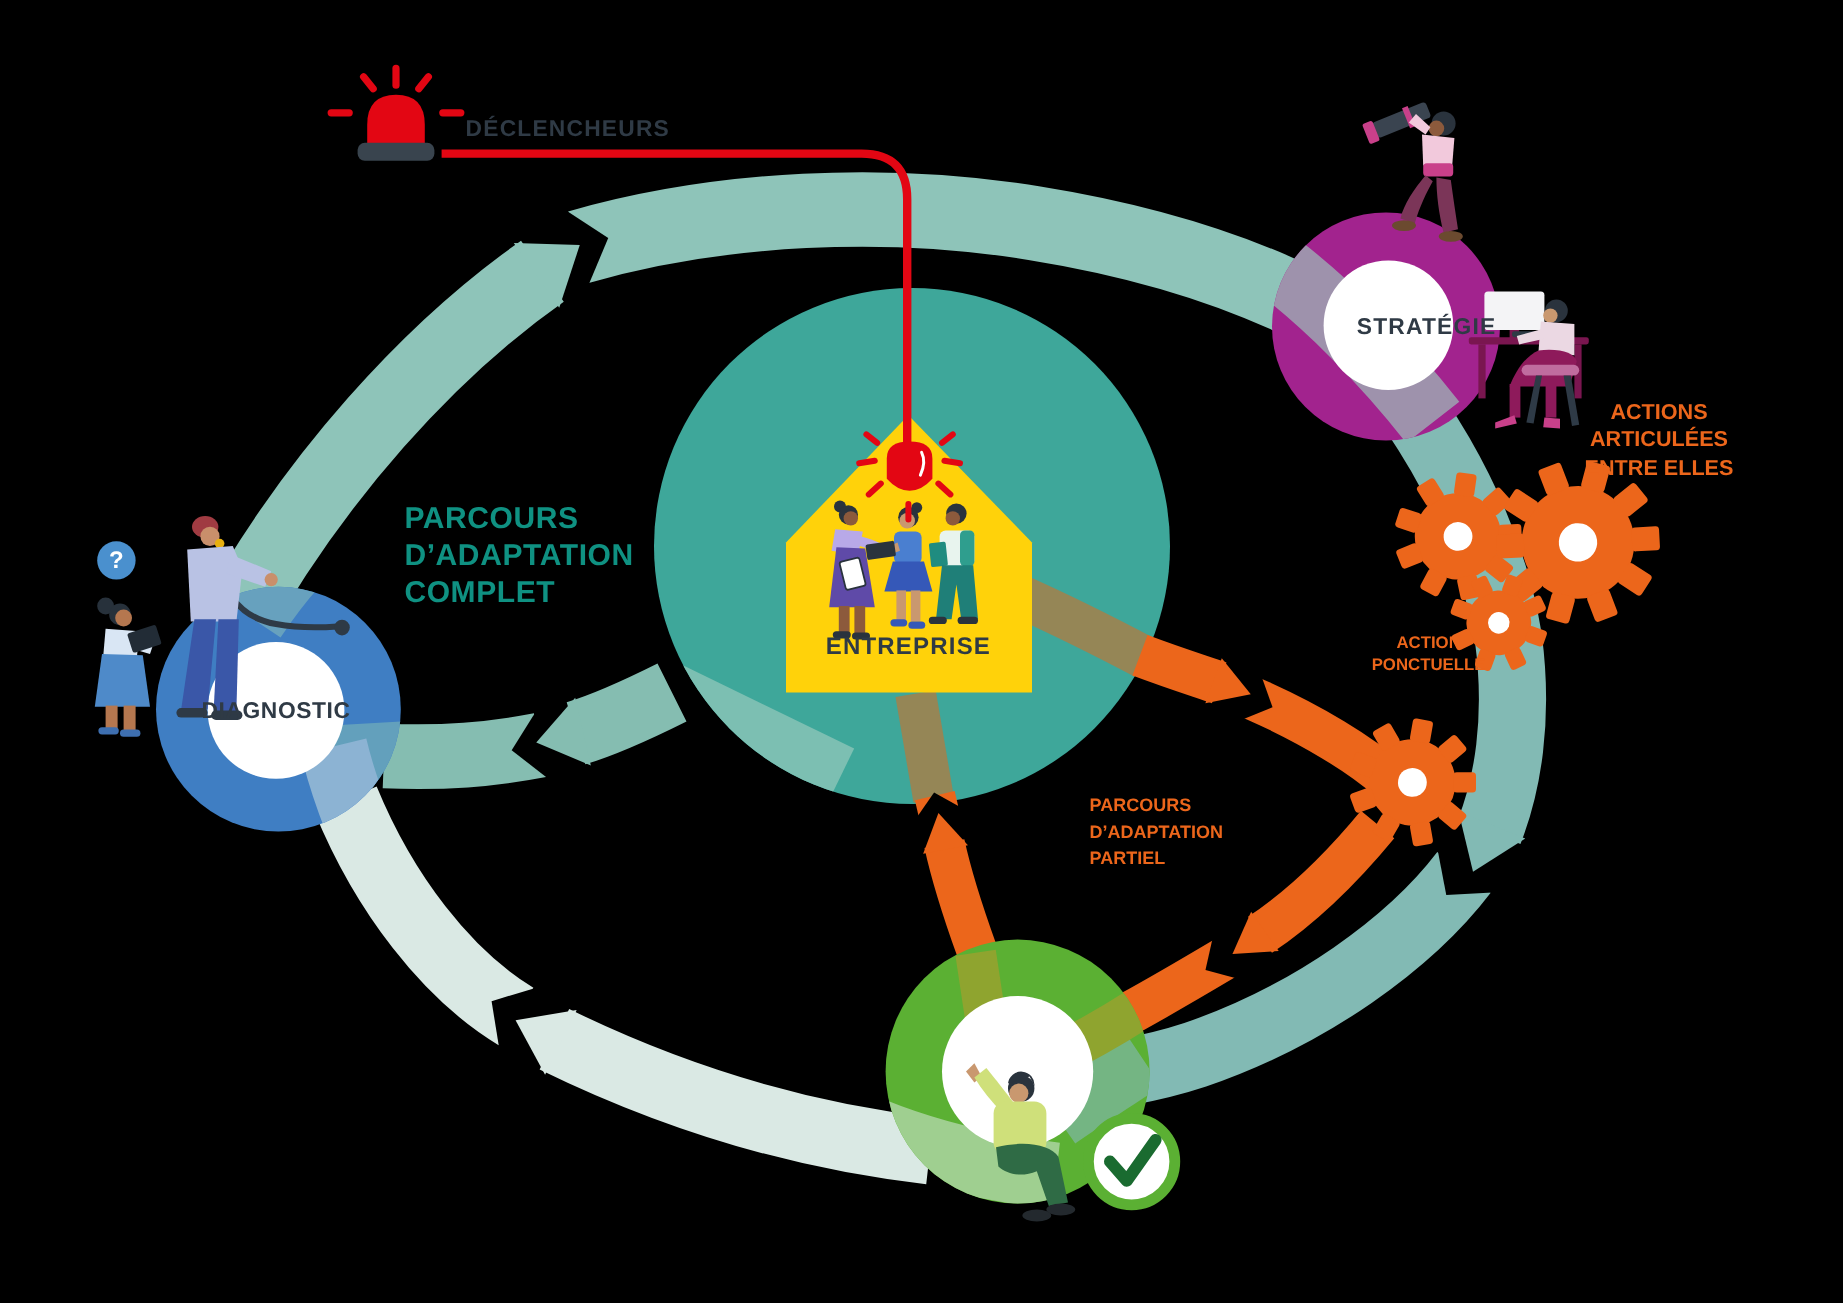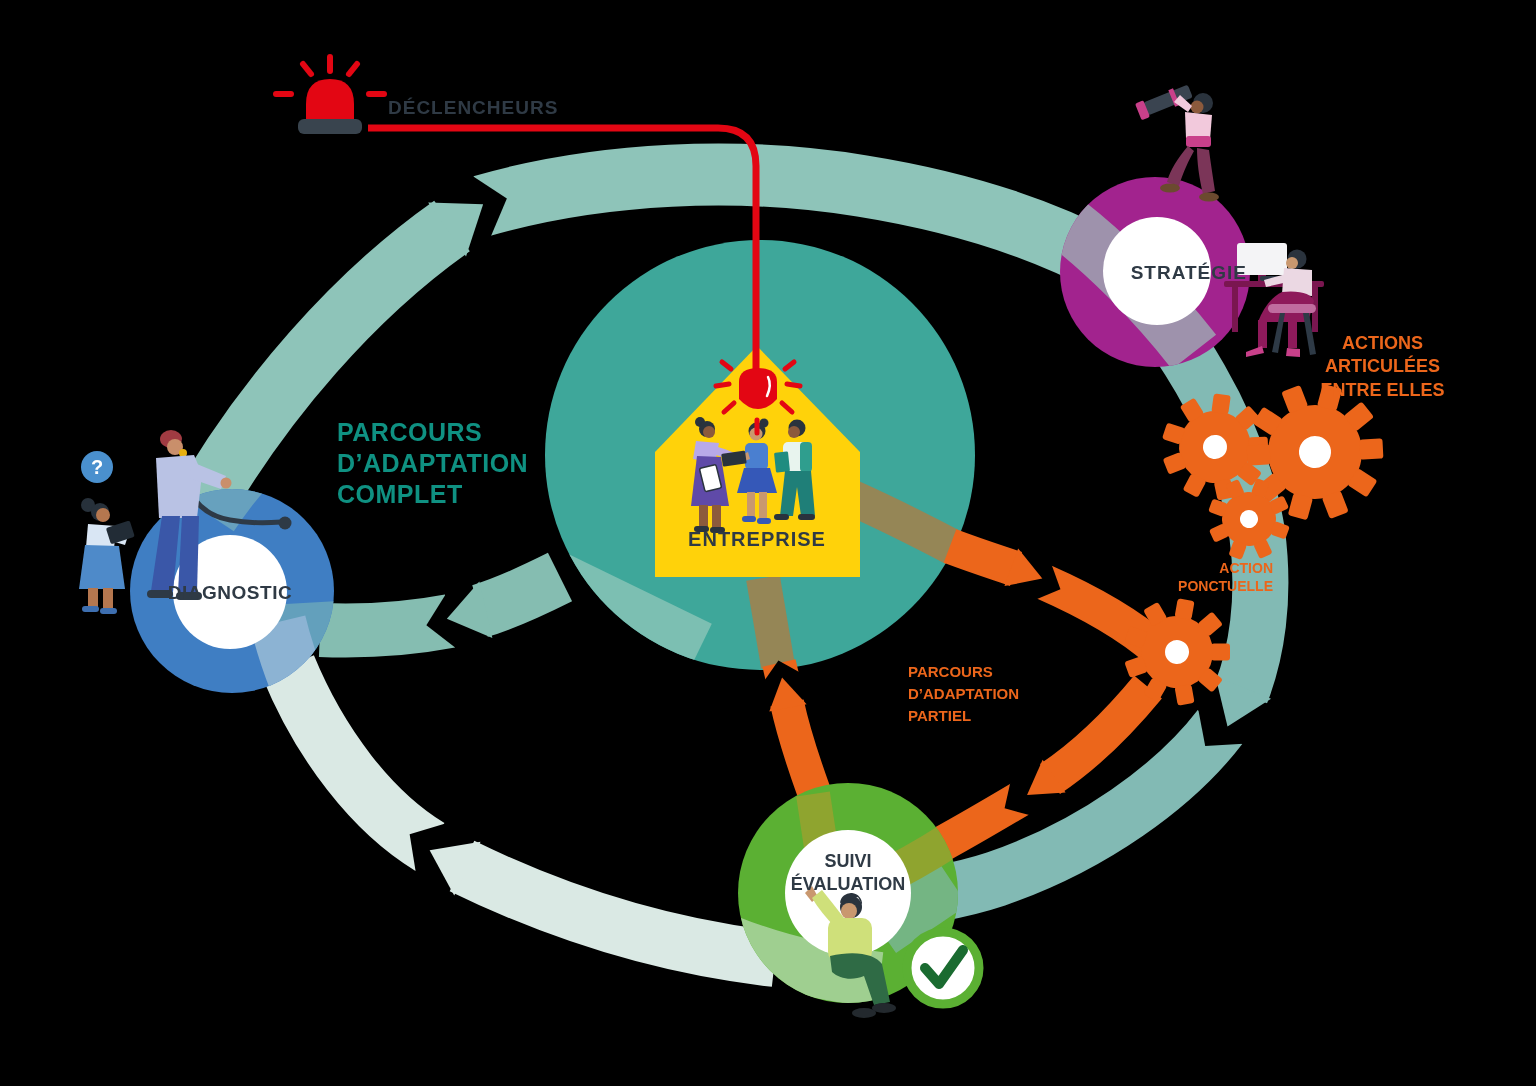--- a/index.html
+++ b/index.html
@@ -357,27 +357,25 @@
     <rect x="82" y="606" width="17" height="6" rx="3" fill="#3E6FB0"></rect>
     <rect x="100" y="608" width="17" height="6" rx="3" fill="#3E6FB0"></rect>
   </g>
   <circle cx="97" cy="467" r="16" fill="#4A90CE"></circle>
 </svg>
 
 <div class="lbl dark" style="left:388px;top:96px;font-size:19px;letter-spacing:1px;">DÉCLENCHEURS</div>
 <div class="lbl dark center" style="left:657px;top:527px;width:200px;font-size:20px;letter-spacing:1px;">ENTREPRISE</div>
 <div class="lbl dark center" style="left:140px;top:581px;width:180px;font-size:19px;letter-spacing:0.5px;">DIAGNOSTIC</div>
 <div class="lbl dark center" style="left:1067px;top:261px;width:180px;font-size:19px;letter-spacing:1px;text-align:right;">STRATÉGIE</div>
-<div class="lbl dark center" style="left:758px;top:850px;width:180px;font-size:18px;line-height:1.25;">SUIVI
-ÉVALUATION</div>
 <div class="lbl tealtxt" style="left:337px;top:417px;font-size:25px;line-height:1.24;letter-spacing:0.5px;">PARCOURS
 D’ADAPTATION
 COMPLET</div>
 <div class="lbl orange" style="left:908px;top:661px;font-size:15px;line-height:1.45;">PARCOURS
 D’ADAPTATION
 PARTIEL</div>
-<div class="lbl orange center" style="left:1108px;top:559px;width:165px;font-size:14px;line-height:1.3;text-align:right;">ACTION
+<div class="lbl orange center" style="left:1108px;top:526px;width:165px;font-size:14px;line-height:1.3;">ACTION
 PONCTUELLE</div>
 <div class="lbl orange center" style="left:1305px;top:332px;width:155px;font-size:18px;line-height:1.3;">ACTIONS
 ARTICULÉES
 ENTRE ELLES</div>
 <div class="lbl white center" style="left:82px;top:455px;width:30px;font-size:20px;">?</div>
 </div>
 
 </body></html>

